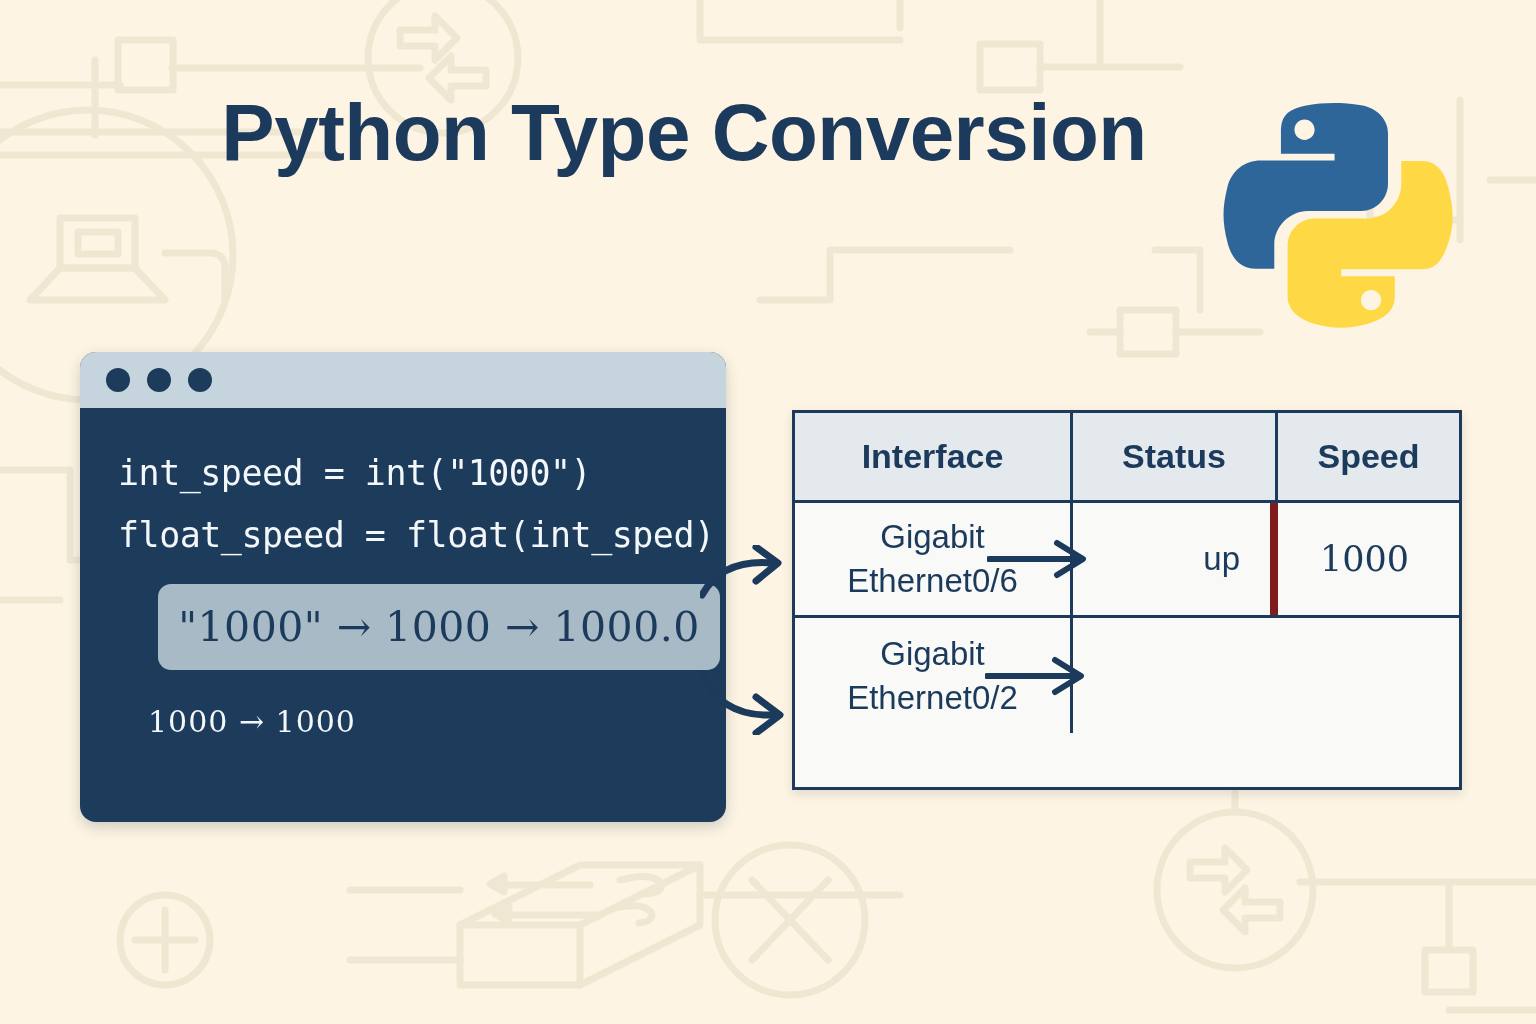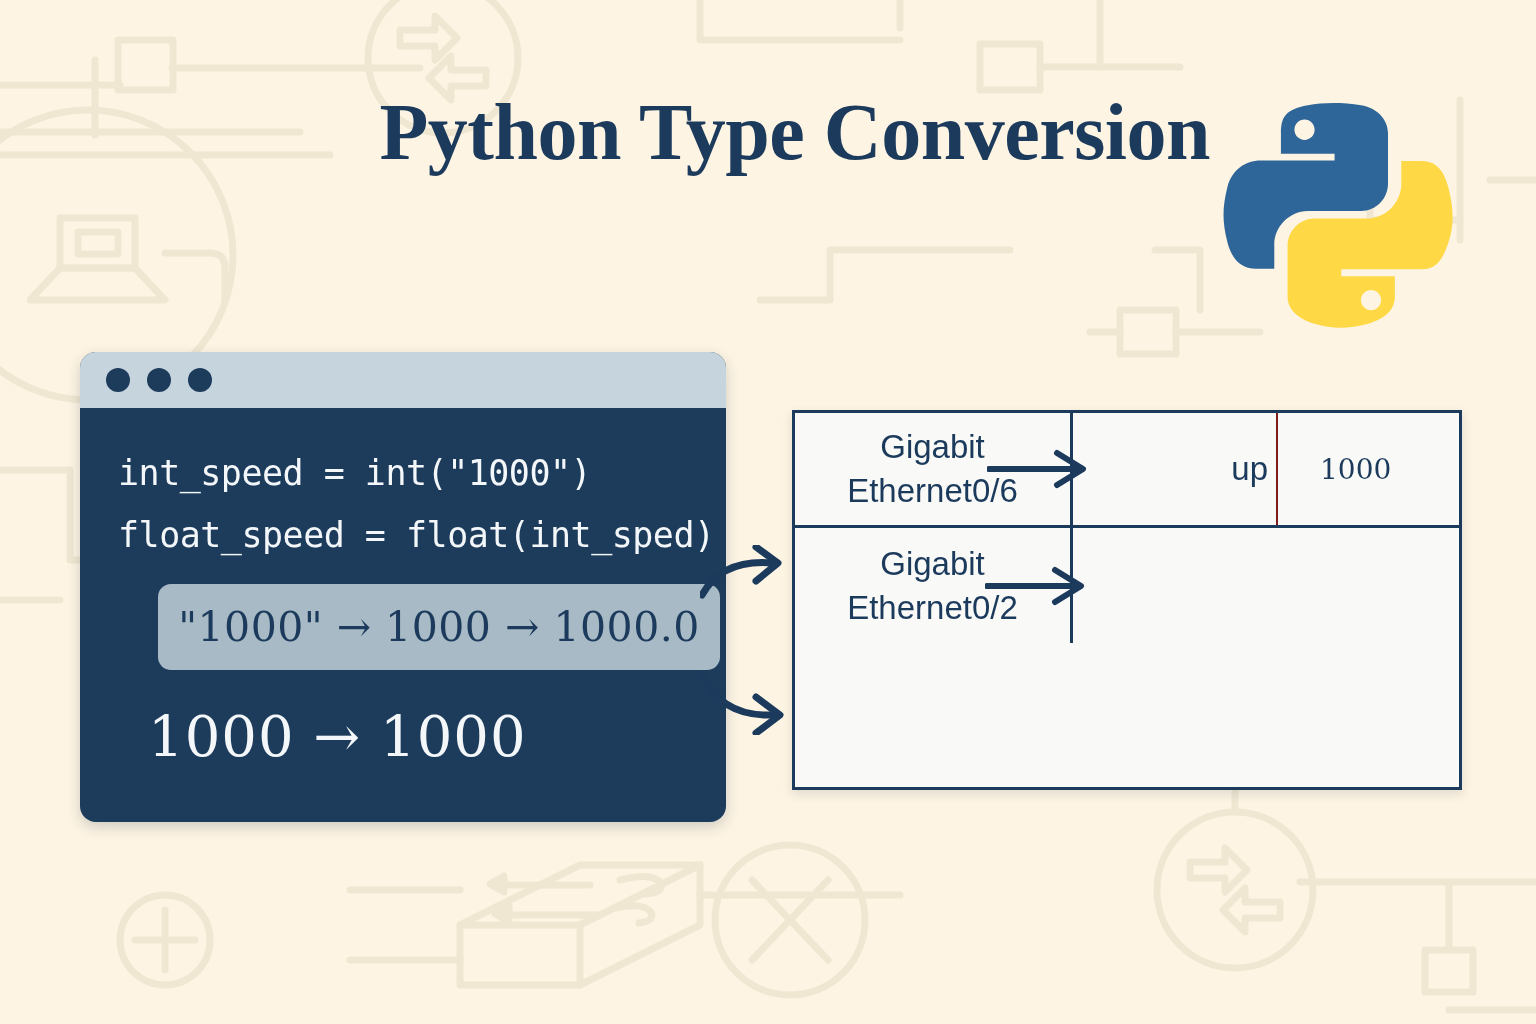--- a/index.html
+++ b/index.html
@@ -40,21 +40,21 @@
     width: 1060px;
   }
   .title-line {
     color: #1b3a5c;
     font-weight: bold;
     font-size: 80px;
     line-height: 97px;
     letter-spacing: -0.5px;
     white-space: nowrap;
   }
-  #title-line-1 { text-align: right; padding-left: 8px; font-family: Liberation Serif, serif; }
+  #title-line-1 { text-align: center; padding-left: 8px; }
   #title-line-2 { text-align: center; padding-right: 10px; }
 
   
   #python-logo {
     position: absolute;
     left: 1212px;
     top: 94px;
     width: 246px;
     height: 236px;
   }
@@ -115,21 +115,21 @@
     font-family: "DejaVu Serif", "Liberation Serif", serif;
     font-size: 41px;
     letter-spacing: 0.5px;
     white-space: nowrap;
   }
   #code-result {
     margin-top: 34px;
     margin-left: 30px;
     color: #f4f7f9;
     font-family: "DejaVu Serif", "Liberation Serif", serif;
-    font-size: 56px;
+    font-size: 30px;
     white-space: nowrap;
     letter-spacing: 1px;
   }
 
   
   #connector-arrows {
     position: absolute;
     left: 700px;
     top: 545px;
     width: 110px;
@@ -183,30 +183,30 @@
     display: flex;
     align-items: center;
     justify-content: center;
     color: #1b3a5c;
     font-size: 33px;
     box-sizing: border-box;
     text-align: center;
   }
   .td-cell.col-interface { border-right: 3px solid #1b3a5c; line-height: 44px; }
   .td-cell.col-status {
-    border-right: 2px solid #7f1d1d;
+    border-right: 8px solid #7f1d1d;
     justify-content: flex-end;
-    padding-right: 8px;
+    padding-right: 30px;
     text-align: right;
   }
   .td-cell.col-speed {
     justify-content: flex-start;
     padding-left: 42px;
     font-family: "DejaVu Serif", "Liberation Serif", serif;
-    font-size: 28px;
+    font-size: 35px;
   }
   .row-arrow {
     position: absolute;
     top: 50%;
     transform: translateY(-50%);
     left: 190px;
     width: 105px;
     height: 40px;
     pointer-events: none;
   }
@@ -315,20 +315,25 @@
     <g fill="none" stroke="#1b3a5c" stroke-width="7" stroke-linecap="round" stroke-linejoin="round">
       <path d="M2 50 Q22 14 72 18"></path>
       <path d="M56 2 L78 18 L56 36"></path>
       <path d="M2 130 Q22 172 72 170"></path>
       <path d="M56 152 L80 170 L56 188"></path>
     </g>
   </svg>
 
   <div id="interface-table">
 
+    <div id="table-head">
+      <div class="th-cell col-interface">Interface</div>
+      <div class="th-cell col-status">Status</div>
+      <div class="th-cell col-speed">Speed</div>
+    </div>
 
     <div class="table-row" id="row-1">
       <div class="td-cell col-interface">
         <span>
           <span>Gigabit</span><br>
           <span>Ethernet0/6</span>
         </span>
       </div>
       <div class="td-cell col-status">up</div>
       <div class="td-cell col-speed">1000</div>

